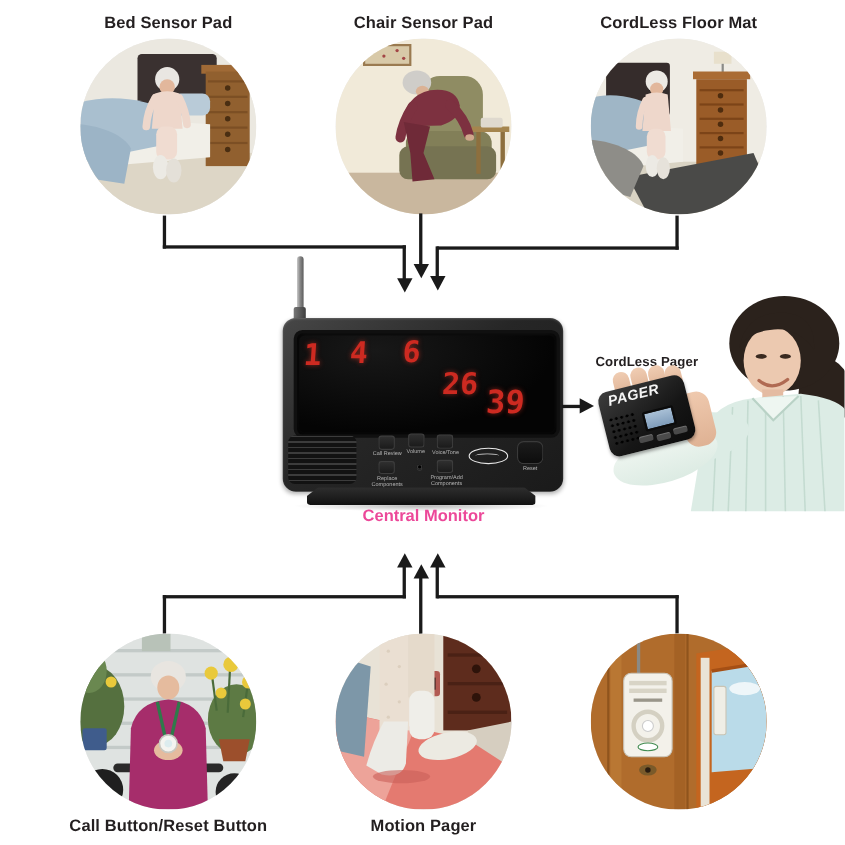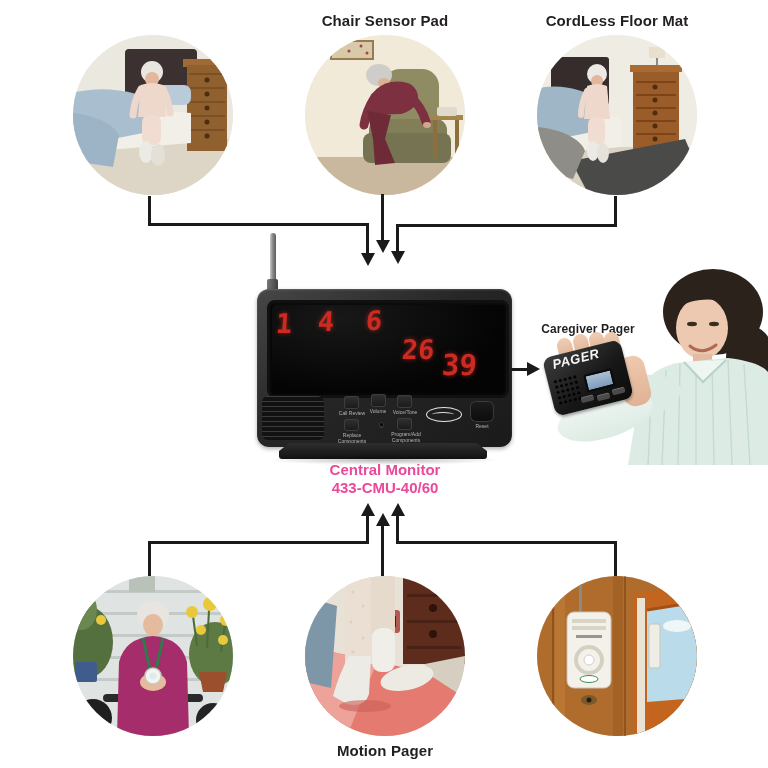--- a/index.html
+++ b/index.html
@@ -74,20 +74,21 @@
   .pager-btn{position:absolute;width:13px;height:6px;border-radius:2px;background:#4a4a4a;
              box-shadow:inset 0 1px 0 rgba(255,255,255,.2);}
   .caption{position:absolute;width:220px;text-align:center;font-weight:600;font-size:15px;
            line-height:19px;color:#ec4899;}
 </style>
 </head>
 <body>
 
 <div id="stage">
 
+  <div class="lbl" style="left:43px;top:12px">Bed Sensor Pad</div>
   <div class="lbl" style="left:507px;top:12px">CordLess Floor Mat</div>
   <div class="lbl" style="left:275px;top:12px">Chair Sensor Pad</div>
 
   <div class="photo-circle" style="left:73px;top:35px">
     <svg width="160" height="160" viewBox="0 0 160 160">
       <rect width="160" height="160" fill="#ebe8e0"></rect>
       <rect x="0" y="104" width="160" height="56" fill="#ddd6c6"></rect>
       <rect x="52" y="14" width="72" height="48" rx="4" fill="#3a3130"></rect>
       <rect x="110" y="24" width="46" height="8" fill="#a06a36"></rect>
       <rect x="114" y="30" width="40" height="86" fill="#91602f"></rect>
@@ -229,21 +230,20 @@
     <div class="brand-swoosh"></div>
   </div>
 
   <div class="reset-btn"></div>
   <div class="mbtn-lbl" style="left:462px;top:424px;width:40px">Reset</div>
 
   <div class="monitor-base"></div>
   <div class="base-shadow"></div>
 
   <div class="caption" style="left:275px;top:460px">Central Monitor</div>
-  <div class="caption" style="left:275px;top:478px">433-CMU-40/60</div>
 
   <svg style="position:absolute;left:600px;top:260px" width="168" height="205" viewBox="0 0 168 205">
     <ellipse cx="150" cy="98" rx="24" ry="32" fill="#2b221c"></ellipse>
     <ellipse cx="113" cy="52" rx="50" ry="43" fill="#2b221c"></ellipse>
     <ellipse cx="102" cy="68" rx="26" ry="31" fill="#ecc9b0"></ellipse>
     <path d="M72,56 Q78,24 112,24 Q142,26 140,58 Q124,36 100,40 Q80,42 72,56 Z" fill="#2b221c"></path>
     <ellipse cx="92" cy="64" rx="5" ry="2.2" fill="#3a2a20"></ellipse>
     <ellipse cx="114" cy="64" rx="5" ry="2.2" fill="#3a2a20"></ellipse>
     <path d="M90,86 Q102,96 116,85" stroke="#b06a52" stroke-width="3" fill="none" stroke-linecap="round"></path>
     <rect x="93" y="94" width="19" height="16" fill="#e4bba2"></rect>
@@ -257,21 +257,21 @@
         <path d="M128,100 L132,205"></path>
         <path d="M144,104 L150,205"></path>
     </g>
     <path d="M84,102 L103,122 L126,100" fill="#eef6f1" stroke="#b9d2c6" stroke-width="2"></path>
     <ellipse cx="26" cy="140" rx="56" ry="23" fill="#dcece5" transform="rotate(-12 26 140)"></ellipse>
   </svg>
 
   <div class="line" style="left:511px;top:368px;width:17px;height:3px"></div>
   <div class="ah-right" style="left:527px;top:362px"></div>
 
-  <div class="lbl small" style="left:518px;top:322px">Caregiver Pager</div>
+  <div class="lbl small" style="left:518px;top:322px">CordLess Pager</div>
   <div class="pager-group">
     <div class="forearm"></div>
     <div class="finger" style="left:18px;top:6px"></div>
     <div class="finger" style="left:34px;top:2px"></div>
     <div class="finger" style="left:50px;top:0px"></div>
     <div class="finger" style="left:65px;top:0px"></div>
     <div class="palm"></div>
     <div class="pager-device">
       <div class="pager-word">PAGER</div>
       <div class="pager-speaker"></div>
@@ -393,15 +393,16 @@
       <rect x="35" y="50" width="34" height="4" fill="#d8d4c6"></rect>
       <rect x="39" y="59" width="26" height="3" fill="#9a968a"></rect>
       <circle cx="52" cy="84" r="13" fill="none" stroke="#d4d0c2" stroke-width="4"></circle>
       <circle cx="52" cy="84" r="5" fill="#ffffff" stroke="#cccccc"></circle>
       <ellipse cx="52" cy="103" rx="9" ry="3.5" fill="#ffffff" stroke="#3f8a4f"></ellipse>
       <ellipse cx="52" cy="124" rx="8" ry="5" fill="#7a5a2a"></ellipse>
       <circle cx="52" cy="124" r="2.5" fill="#2a1c10"></circle>
     </svg>
   </div>
 
+  <div class="lbl" style="left:43px;top:742px">Call Button/Reset Button</div>
   <div class="lbl" style="left:275px;top:742px">Motion Pager</div>
 
 </div>
 
 </body></html>

